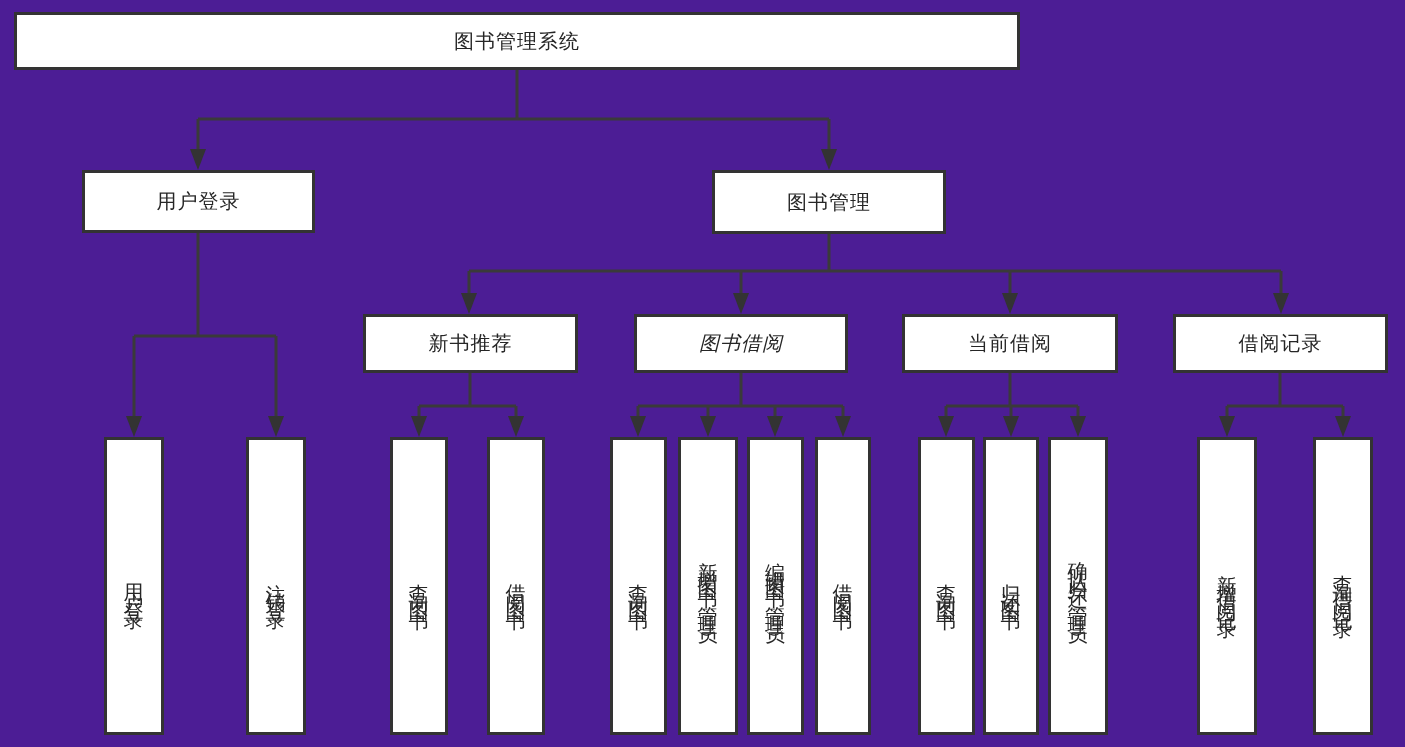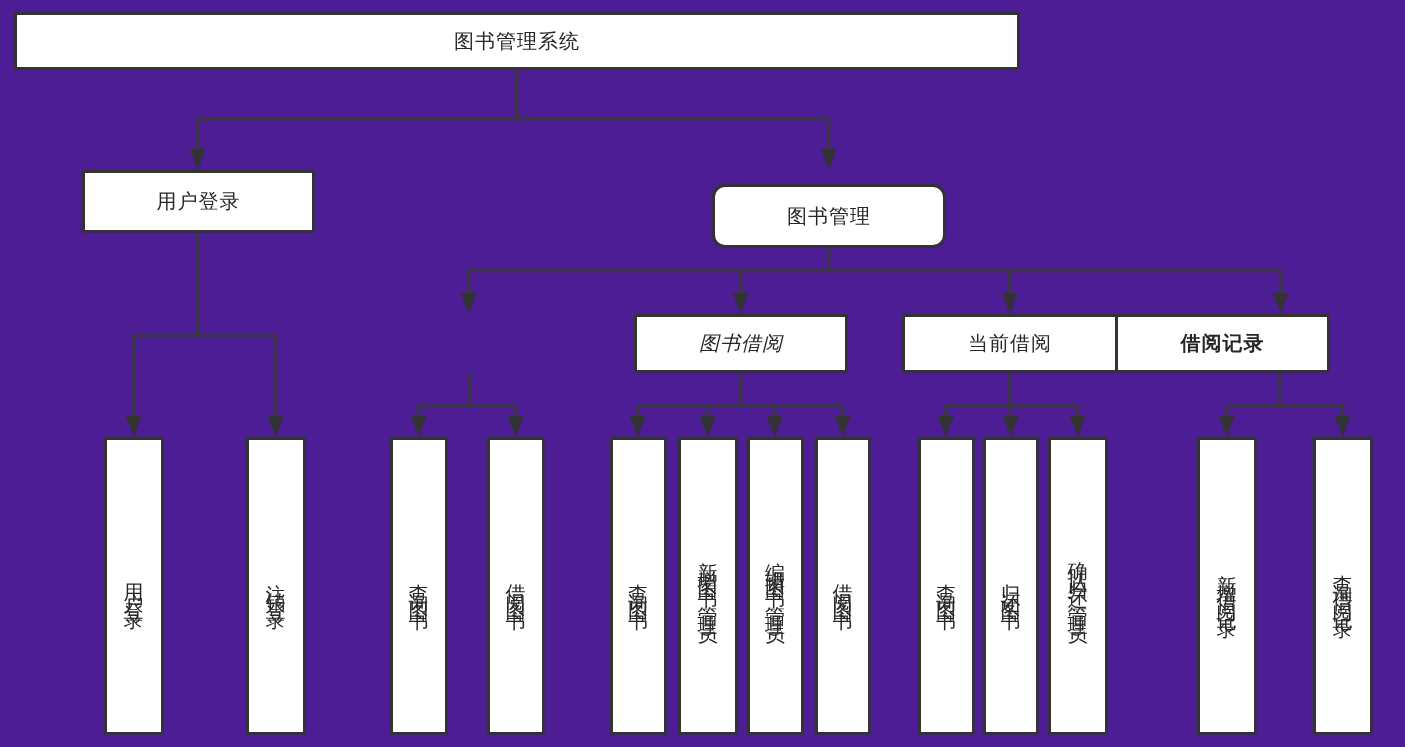--- a/index.html
+++ b/index.html
@@ -100,31 +100,34 @@
     </g>
   </svg>
 
   <div class="box" style="left:14px; top:12px; width:1006px; height:58px;">
     <span class="hlabel">图书管理系统</span>
   </div>
 
   <div class="box" style="left:82px; top:170px; width:233px; height:63px;">
     <span class="hlabel">用户登录</span>
   </div>
-  <div class="box" style="left:712px; top:184px; width:234px; height:64px;border-radius:13px;">
+  <div class="box" style="left:712px; top:170px; width:234px; height:64px;">
     <span class="hlabel">图书管理</span>
   </div>
 
+  <div class="box" style="left:363px; top:314px; width:215px; height:59px;">
+    <span class="hlabel">新书推荐</span>
+  </div>
   <div class="box" style="left:634px; top:314px; width:214px; height:59px;font-style:italic;">
     <span class="hlabel">图书借阅</span>
   </div>
   <div class="box" style="left:902px; top:314px; width:216px; height:59px;">
     <span class="hlabel">当前借阅</span>
   </div>
-  <div class="box" style="left:1115px; top:314px; width:215px; height:59px;font-weight:bold;">
+  <div class="box" style="left:1173px; top:314px; width:215px; height:59px;">
     <span class="hlabel">借阅记录</span>
   </div>
 
   <div class="box vbox" style="left:104px; top:437px; width:60px; height:298px;">
     <span class="vlabel">用户登录</span>
   </div>
   <div class="box vbox" style="left:246px; top:437px; width:60px; height:298px;">
     <span class="vlabel">注销登录</span>
   </div>
 

